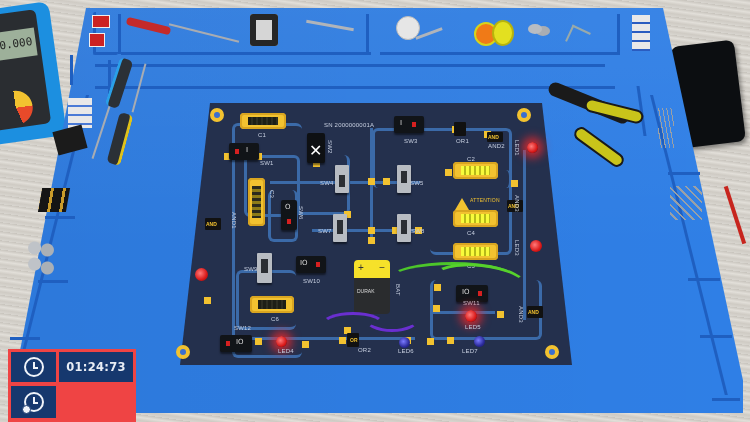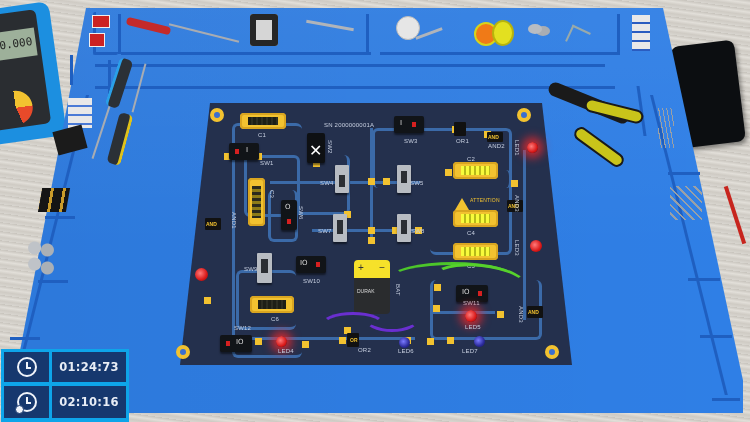--- a/index.html
+++ b/index.html
@@ -29,21 +29,21 @@
   .slide .knob{position:absolute;left:4px;right:4px;background:#2b2e33;}
   .led{position:absolute;border-radius:50%;}
   .led.red{background:radial-gradient(circle at 40% 40%,#ff7a7a,#d81818 60%,#7a0a0a);}
   .led.redglow{box-shadow:0 0 10px 5px rgba(255,40,40,.75);}
   .led.blue{background:radial-gradient(circle at 40% 40%,#7a7aff,#2a2a9a 60%,#14144a);}
   .chip{position:absolute;background:#111;border-radius:1px;}
   .chip .t{position:absolute;color:#f2c230;font-size:5px;font-weight:bold;}
   .battery{position:absolute;background:#2a2c2e;border-radius:4px;}
   .battery .top{position:absolute;left:0;right:0;top:0;height:18px;background:#f6e12a;border-radius:4px 4px 0 0;}
   .wire{position:absolute;border-radius:50%;border-style:solid;border-color:transparent;}
-  .hud{position:absolute;left:1px;top:349px;width:128px;height:73px;background:#0ea5e9;}
+  .hud{position:absolute;left:8px;top:349px;width:128px;height:73px;background:#ef4444;}
   .hud-cell{position:absolute;background:#16386e;box-sizing:border-box;}
   .hud-time{color:#e8edf5;font-family:"DejaVu Sans",sans-serif;font-size:11.5px;font-weight:bold;text-align:center;line-height:26px;letter-spacing:0.3px;}
   .icon-clock{position:absolute;width:20px;height:20px;border:2.5px solid #f0f4fa;border-radius:50%;box-sizing:border-box;}
   .icon-clock:before{content:"";position:absolute;left:7px;top:3px;width:2px;height:6px;background:#f0f4fa;}
   .icon-clock:after{content:"";position:absolute;left:7px;top:8px;width:5px;height:2px;background:#f0f4fa;}
   .icon-clock .badge{position:absolute;left:-4px;bottom:-4px;width:7px;height:7px;border-radius:50%;background:#f0f4fa;border:1.5px solid #16386e;}
   .phone{position:absolute;left:676px;top:43px;width:64px;height:102px;background:#0c0e11;border-radius:8px;transform:rotate(-7deg);box-shadow:2px 3px 4px rgba(0,0,0,.4);}
   .multimeter{position:absolute;left:-20px;top:6px;width:78px;height:135px;background:#1c8fe0;border-radius:10px;transform:rotate(-8deg);}
   .multimeter .body{position:absolute;left:6px;top:6px;right:14px;bottom:14px;background:#2a2d31;border-radius:6px;}
   .multimeter .lcd{position:absolute;left:14px;top:18px;width:40px;height:28px;background:#9db09a;color:#222;font-family:"DejaVu Sans Mono",monospace;font-size:11px;line-height:28px;text-align:center;}
@@ -328,14 +328,13 @@
 <div class="hud">
   <div class="hud-cell" style="left:3px;top:3px;width:45px;height:30px;">
     <div class="icon-clock" style="left:13px;top:5px;"></div>
   </div>
   <div class="hud-cell hud-time" style="left:51px;top:3px;width:74px;height:30px;line-height:30px;">01:24:73</div>
   <div class="hud-cell" style="left:3px;top:37px;width:45px;height:32px;">
     <div class="icon-clock" style="left:13px;top:6px;">
         <div class="badge"></div>
       </div>
   </div>
-  <div class="hud-cell hud-time" style="left:51px;top:37px;width:74px;height:32px;line-height:32px;">02:10:16</div>
 </div>
 
 </body></html>

